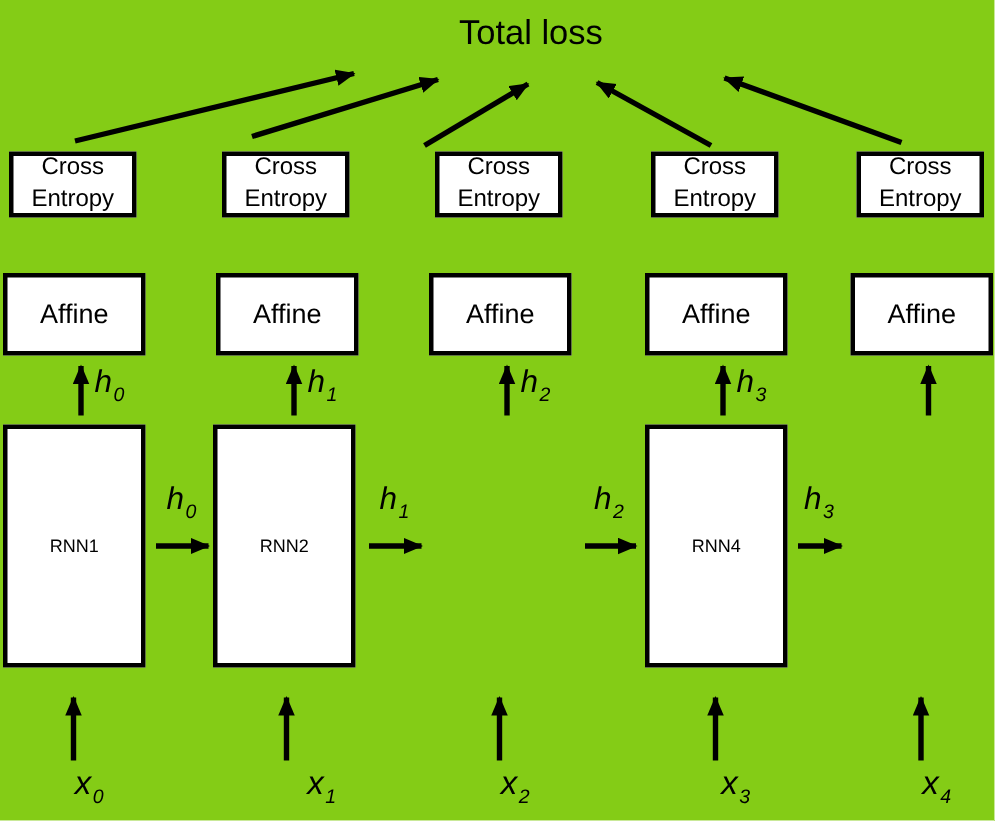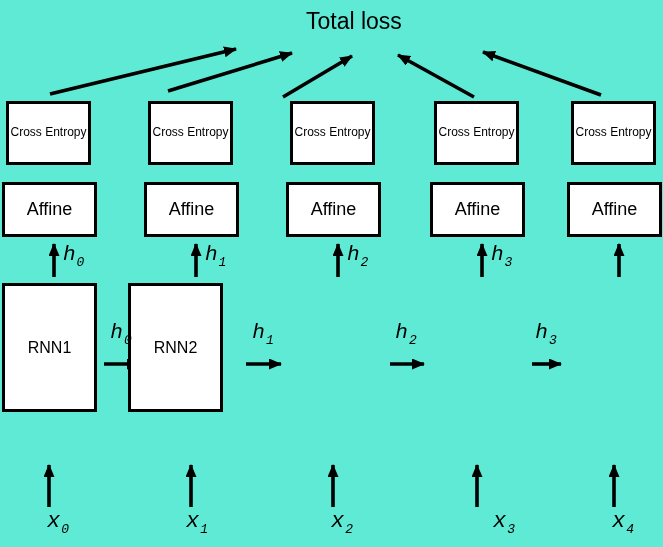--- a/index.html
+++ b/index.html
@@ -1,38 +1,38 @@
 <!DOCTYPE html>
 <html><head>
 <meta charset="utf-8">
 <style>
   html,body { margin:0; padding:0; background:#ffffff; }
   #stage {
-    position:relative; width:663px; height:547px; background:#5eead4;
+    position:relative; width:663px; height:547px; background:#84cc16;
     font-family:"Liberation Sans", sans-serif; color:#000; overflow:hidden;
   }
   svg.arrows { position:absolute; left:0; top:0; width:663px; height:547px; }
   svg.arrows line { stroke:#000; stroke-width:3.6; }
   svg.arrows .head { fill:#000; }
 
   .box {
     position:absolute; box-sizing:border-box; background:#ffffff;
     border:3px solid #000; display:flex; align-items:center; justify-content:center;
     text-align:center;
   }
-  .ce     { top:101px; width:85px; height:64px; font-size:12px; line-height:1.3; }
+  .ce     { top:101px; width:85px; height:44px; font-size:16px; line-height:1.3; }
   .affine { top:182px; width:95px; height:55px; font-size:18px;justify-content:center; }
-  .rnn    { top:283px; width:95px; height:129px; font-size:16px; }
+  .rnn    { top:283px; width:95px; height:162px; font-size:12px; }
 
   .title {
     position:absolute; left:306px; top:8px; font-size:23px; white-space:nowrap;
   }
 
   .math {
-    position:absolute; font-family:Liberation Mono, monospace; font-style:italic;
+    position:absolute; font-family:Liberation Sans, sans-serif; font-style:italic;
     white-space:nowrap; line-height:1.15;
   }
   .math .msub {
     font-size:13px; position:relative; top:6px; margin-left:1px;
   }
   .hlabel { font-size:21px; }
   .xlabel { font-size:22px; width:40px; text-align:right; }
   .rlabel { font-size:21px; width:30px; text-align:center; }
 </style>
 </head>
@@ -101,34 +101,37 @@
   <div class="box affine" style="left:430px">
       <span>Affine</span>
     </div>
   <div class="box affine" style="left:567px">
       <span>Affine</span>
     </div>
 
   <div class="box rnn" style="left:2px">
       <span>RNN1</span>
     </div>
-  <div class="box rnn" style="left:128px">
+  <div class="box rnn" style="left:142px">
       <span>RNN2</span>
+    </div>
+  <div class="box rnn" style="left:430px">
+      <span>RNN4</span>
     </div>
 
   <div class="math hlabel" style="left:63px;top:243px"><span>h</span><span class="msub">0</span></div>
   <div class="math hlabel" style="left:205px;top:243px"><span>h</span><span class="msub">1</span></div>
   <div class="math hlabel" style="left:347px;top:243px"><span>h</span><span class="msub">2</span></div>
   <div class="math hlabel" style="left:491px;top:243px"><span>h</span><span class="msub">3</span></div>
   <div class="math hlabel" style="left:664px;top:243px"><span>h</span><span class="msub">4</span></div>
 
   <div class="math rlabel" style="left:106px;top:321px"><span>h</span><span class="msub">0</span></div>
   <div class="math rlabel" style="left:248px;top:321px"><span>h</span><span class="msub">1</span></div>
   <div class="math rlabel" style="left:391px;top:321px"><span>h</span><span class="msub">2</span></div>
   <div class="math rlabel" style="left:531px;top:321px"><span>h</span><span class="msub">3</span></div>
 
   <div class="math xlabel" style="left:29px;top:509px"><span>x</span><span class="msub">0</span></div>
-  <div class="math xlabel" style="left:168px;top:509px"><span>x</span><span class="msub">1</span></div>
+  <div class="math xlabel" style="left:184px;top:509px"><span>x</span><span class="msub">1</span></div>
   <div class="math xlabel" style="left:313px;top:509px"><span>x</span><span class="msub">2</span></div>
-  <div class="math xlabel" style="left:475px;top:509px"><span>x</span><span class="msub">3</span></div>
+  <div class="math xlabel" style="left:460px;top:509px"><span>x</span><span class="msub">3</span></div>
   <div class="math xlabel" style="left:594px;top:509px"><span>x</span><span class="msub">4</span></div>
 
 </div>
 
 </body></html>

